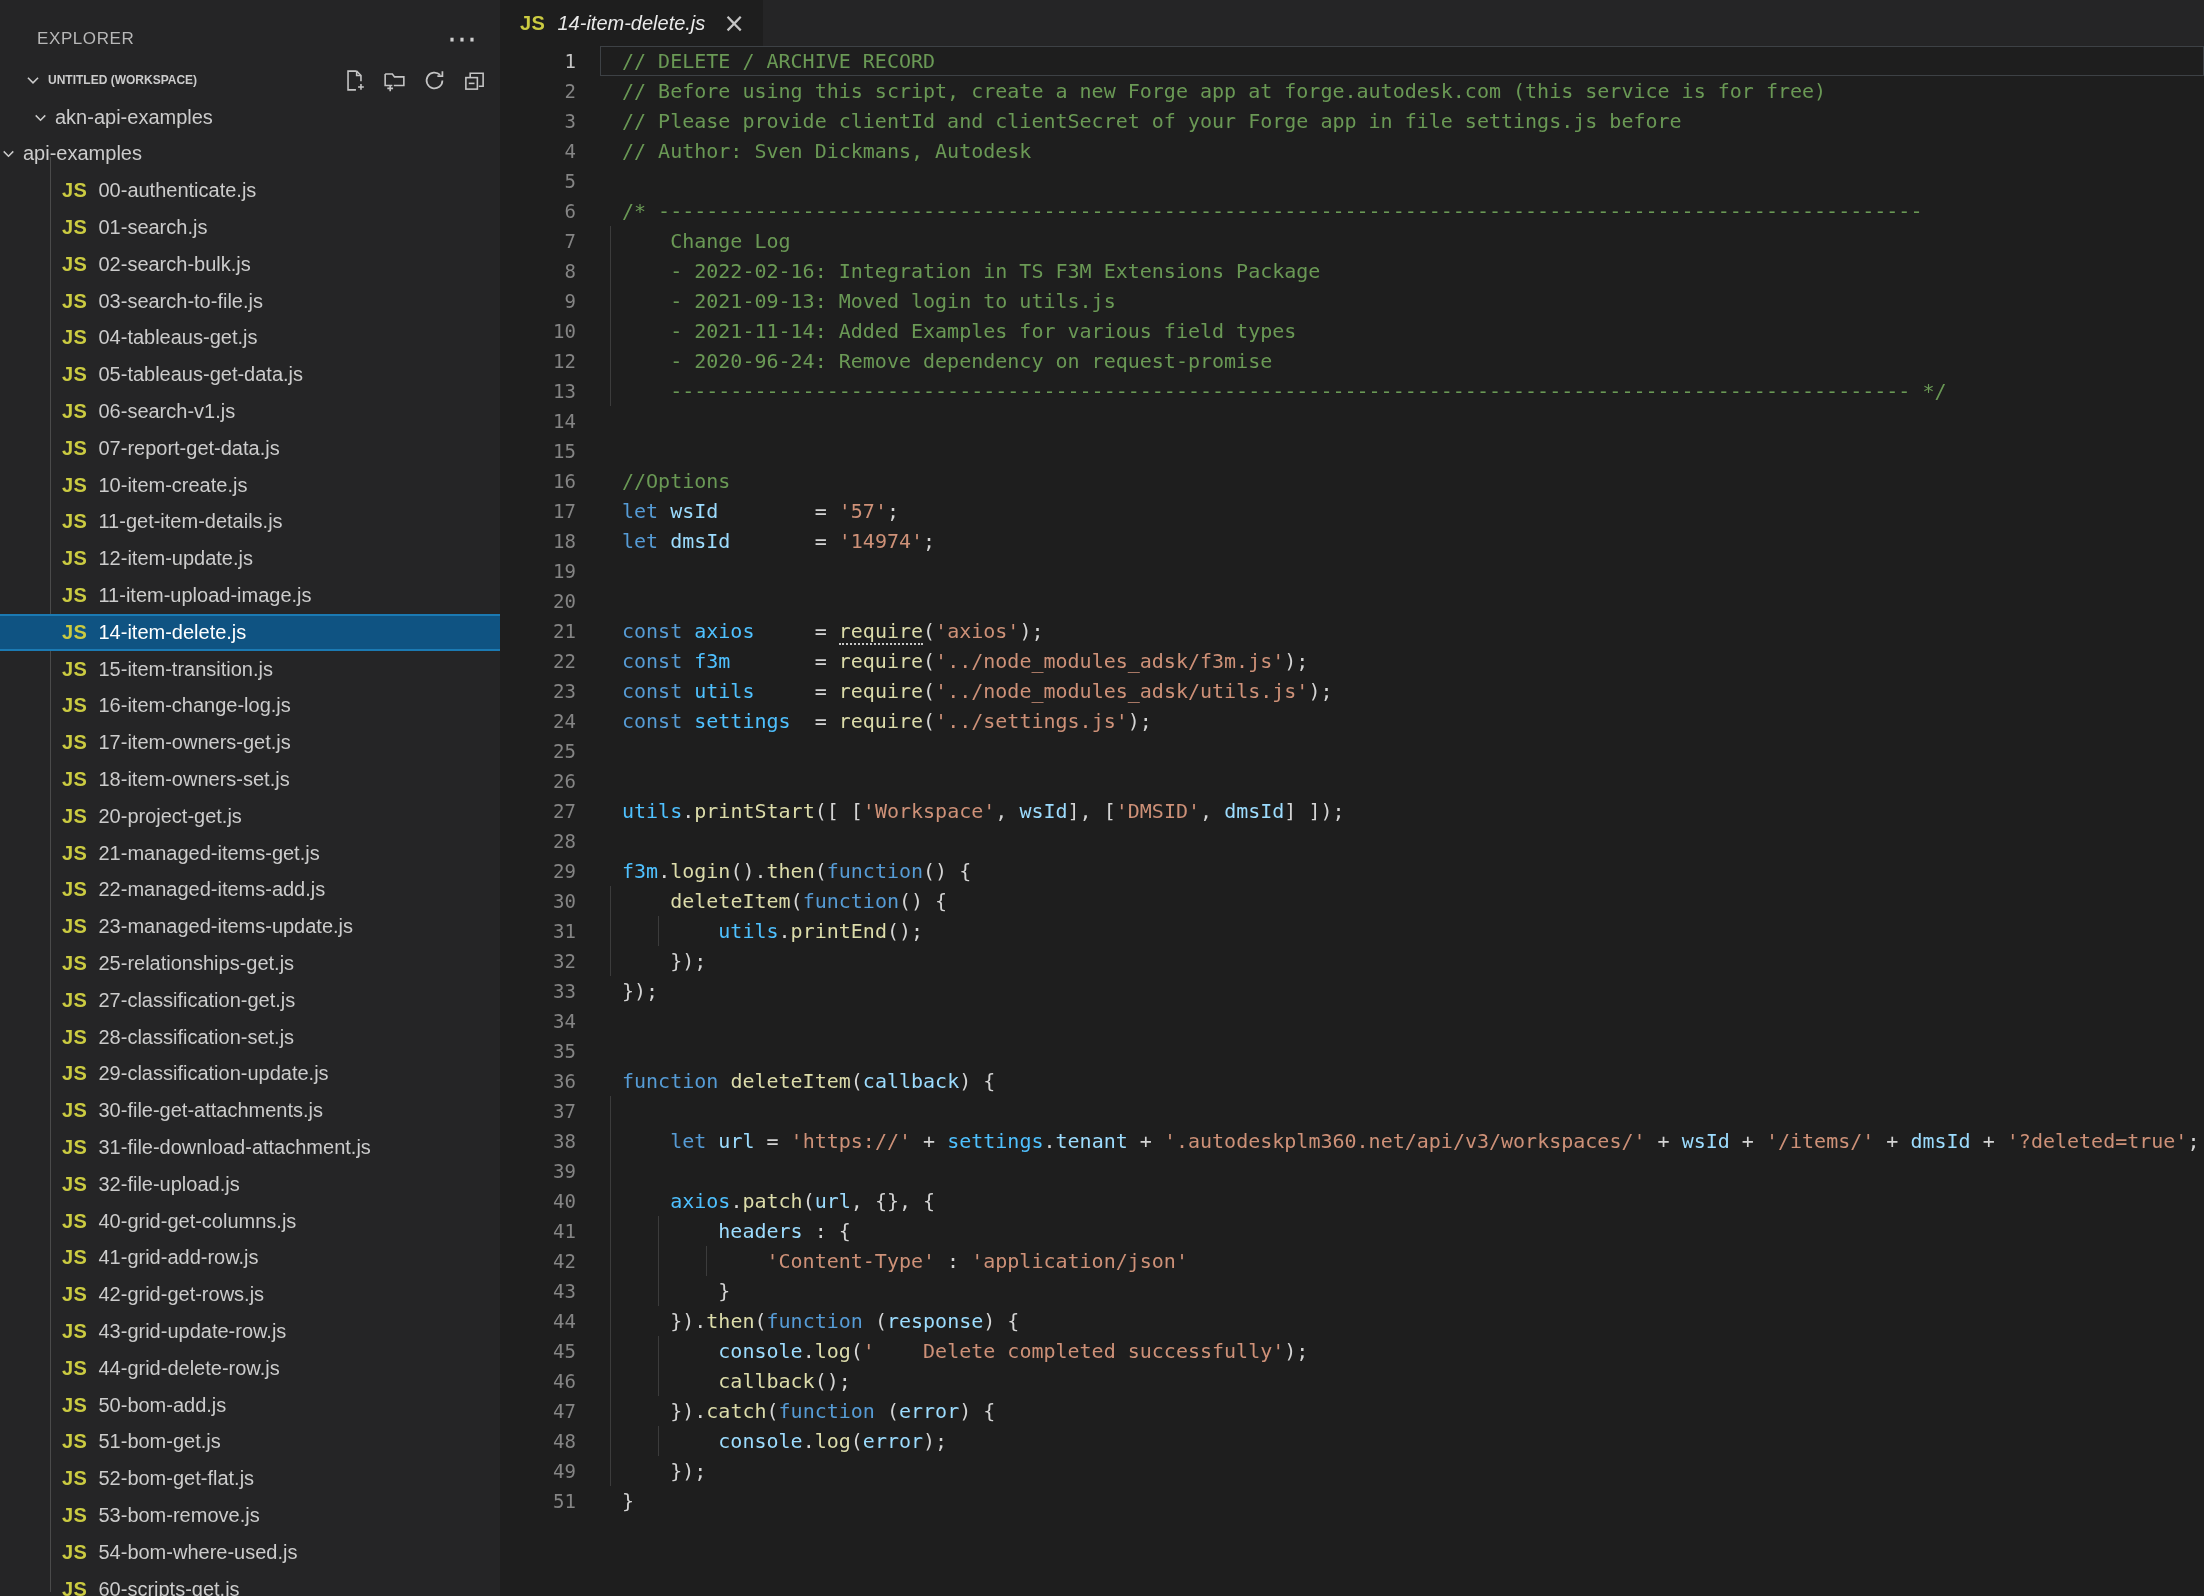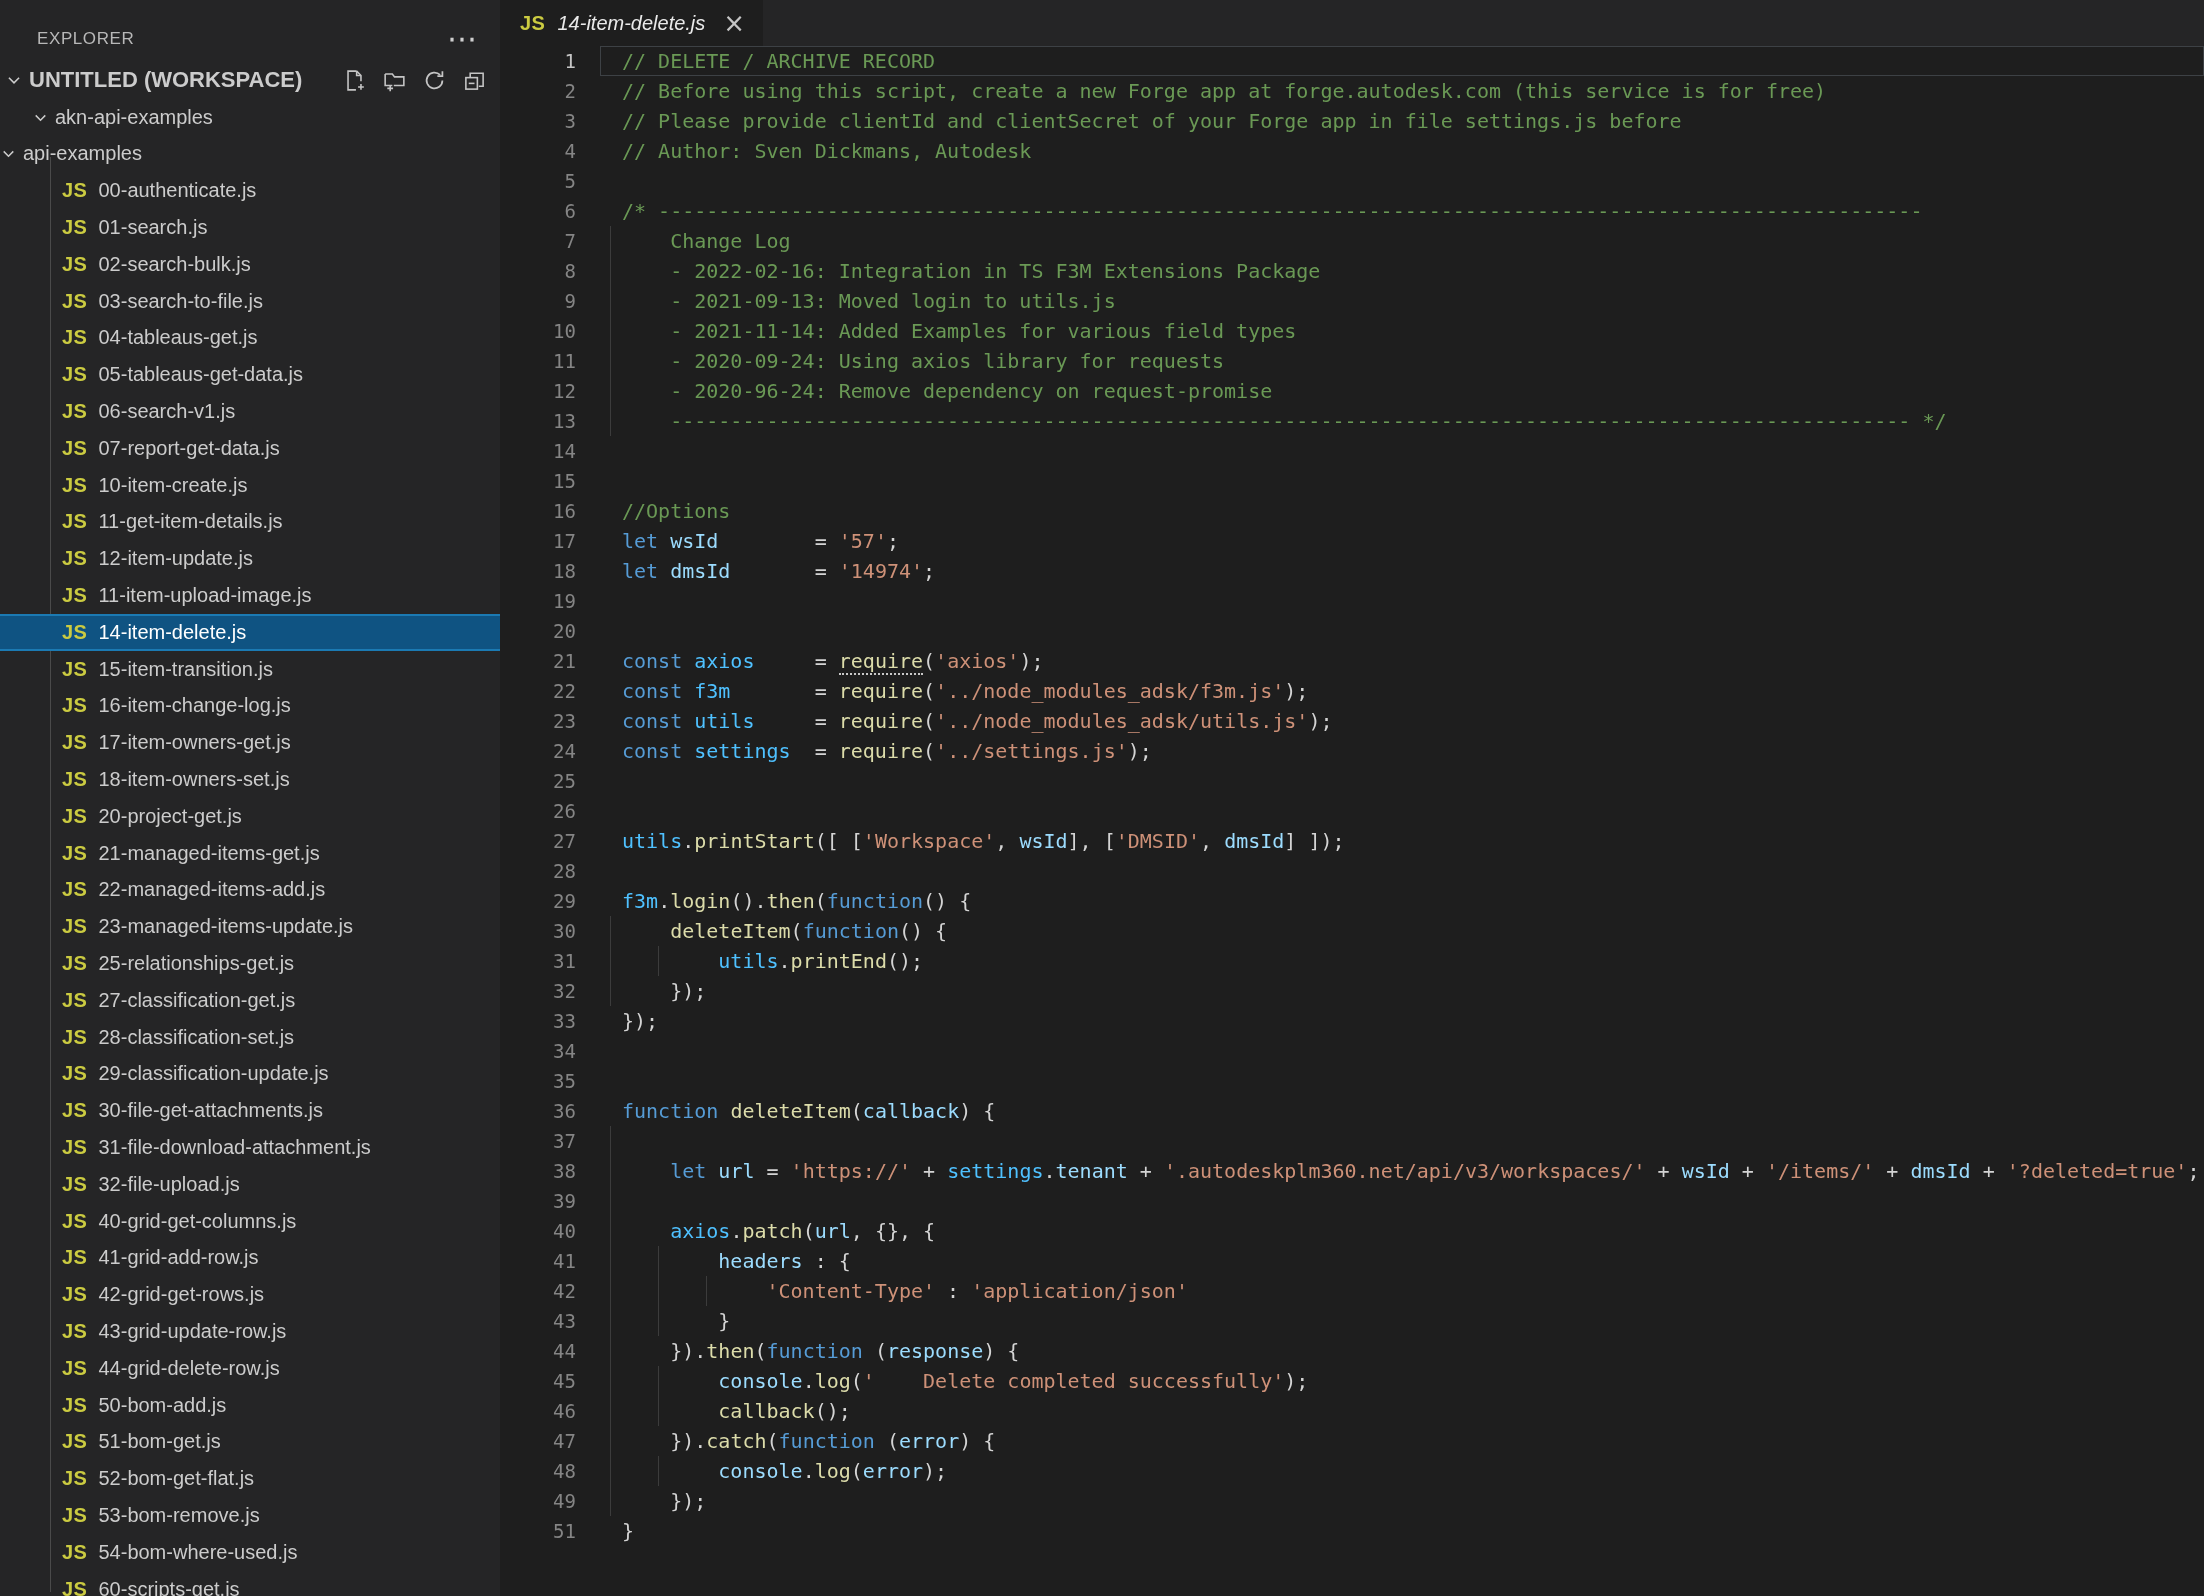--- a/index.html
+++ b/index.html
@@ -5,21 +5,21 @@
   html,body{margin:0;padding:0;background:#1e1e1e;}
   #app{position:relative;width:2204px;height:1596px;overflow:hidden;background:#1e1e1e;
        font-family:"Liberation Sans",sans-serif;color:#cccccc;}
 
   
   .sidebar{position:absolute;left:0;top:0;width:500px;height:1596px;background:#252526;z-index:2;}
   .sb-header{height:46px;display:flex;align-items:center;justify-content:space-between;
              padding:0 22px 0 37px;color:#b8b8b8;font-size:17px;letter-spacing:.6px;margin-top:16px;}
   .more{color:#cfcfcf;font-size:30px;line-height:20px;letter-spacing:1px;cursor:default;}
   .row{height:36.8px;display:flex;align-items:center;box-sizing:border-box;position:relative;z-index:1;}
-  .ws-row{padding-left:5px;font-weight:bold;font-size:22px;color:#cccccc;}
+  .ws-row{padding-left:24px;font-weight:bold;font-size:12px;color:#cccccc;}
   .ws-row .label{margin-left:6px;flex:1;white-space:nowrap;overflow:hidden;}
   .sb-actions{display:flex;gap:17px;margin-right:14px;}
   .sb-actions svg{display:block;}
   .folder-row .label{margin-left:6px;font-size:20px;color:#cccccc;}
   .chev{flex:none;display:flex;align-items:center;}
   .file-row{padding-left:62px;font-size:20px;color:#cccccc;}
   .js-badge{font-weight:bold;font-size:20px;color:#cbcb41;margin-right:11px;letter-spacing:.5px;flex:none;}
   .file-row.selected{background:#0f5382;color:#ffffff;
       box-shadow:inset 0 2px 0 #1b7ab3, inset 0 -2px 0 #1b7ab3;}
   .tree-guide{position:absolute;left:50px;top:157px;height:1435px;width:1px;background:#4a4a4a;z-index:0;}
@@ -281,21 +281,20 @@
         <div class="cline current"><span class="lnum">1</span><span class="lcontent"><span class="tc">// DELETE / ARCHIVE RECORD</span></span></div>
         <div class="cline"><span class="lnum">2</span><span class="lcontent"><span class="tc">// Before using this script, create a new Forge app at forge.autodesk.com (this service is for free)</span></span></div>
         <div class="cline"><span class="lnum">3</span><span class="lcontent"><span class="tc">// Please provide clientId and clientSecret of your Forge app in file settings.js before</span></span></div>
         <div class="cline"><span class="lnum">4</span><span class="lcontent"><span class="tc">// Author: Sven Dickmans, Autodesk</span></span></div>
         <div class="cline"><span class="lnum">5</span><span class="lcontent"></span></div>
         <div class="cline"><span class="lnum">6</span><span class="lcontent"><span class="tc">/* ---------------------------------------------------------------------------------------------------------</span></span></div>
         <div class="cline"><span class="lnum">7</span><span class="lcontent"><span class="guide" style="left: 10px;"></span><span class="tc">    Change Log</span></span></div>
         <div class="cline"><span class="lnum">8</span><span class="lcontent"><span class="guide" style="left: 10px;"></span><span class="tc">    - 2022-02-16: Integration in TS F3M Extensions Package</span></span></div>
         <div class="cline"><span class="lnum">9</span><span class="lcontent"><span class="guide" style="left: 10px;"></span><span class="tc">    - 2021-09-13: Moved login to utils.js</span></span></div>
         <div class="cline"><span class="lnum">10</span><span class="lcontent"><span class="guide" style="left: 10px;"></span><span class="tc">    - 2021-11-14: Added Examples for various field types</span></span></div>
-        <div class="cline"><span class="lnum">11</span><span class="lcontent"><span class="guide" style="left: 10px;"></span><span class="tc">    - 2020-09-24: Using axios library for requests</span></span></div>
         <div class="cline"><span class="lnum">12</span><span class="lcontent"><span class="guide" style="left: 10px;"></span><span class="tc">    - 2020-96-24: Remove dependency on request-promise</span></span></div>
         <div class="cline"><span class="lnum">13</span><span class="lcontent"><span class="guide" style="left: 10px;"></span><span class="tc">    ------------------------------------------------------------------------------------------------------- */</span></span></div>
         <div class="cline"><span class="lnum">14</span><span class="lcontent"></span></div>
         <div class="cline"><span class="lnum">15</span><span class="lcontent"></span></div>
         <div class="cline"><span class="lnum">16</span><span class="lcontent"><span class="tc">//Options</span></span></div>
         <div class="cline"><span class="lnum">17</span><span class="lcontent"><span class="tk">let </span><span class="tv">wsId</span><span class="tp">        = </span><span class="ts">'57'</span><span class="tp">;</span></span></div>
         <div class="cline"><span class="lnum">18</span><span class="lcontent"><span class="tk">let </span><span class="tv">dmsId</span><span class="tp">       = </span><span class="ts">'14974'</span><span class="tp">;</span></span></div>
         <div class="cline"><span class="lnum">19</span><span class="lcontent"></span></div>
         <div class="cline"><span class="lnum">20</span><span class="lcontent"></span></div>
         <div class="cline"><span class="lnum">21</span><span class="lcontent"><span class="tk">const </span><span class="td">axios</span><span class="tp">     = </span><span class="tu">require</span><span class="tp">(</span><span class="ts">'axios'</span><span class="tp">);</span></span></div>

